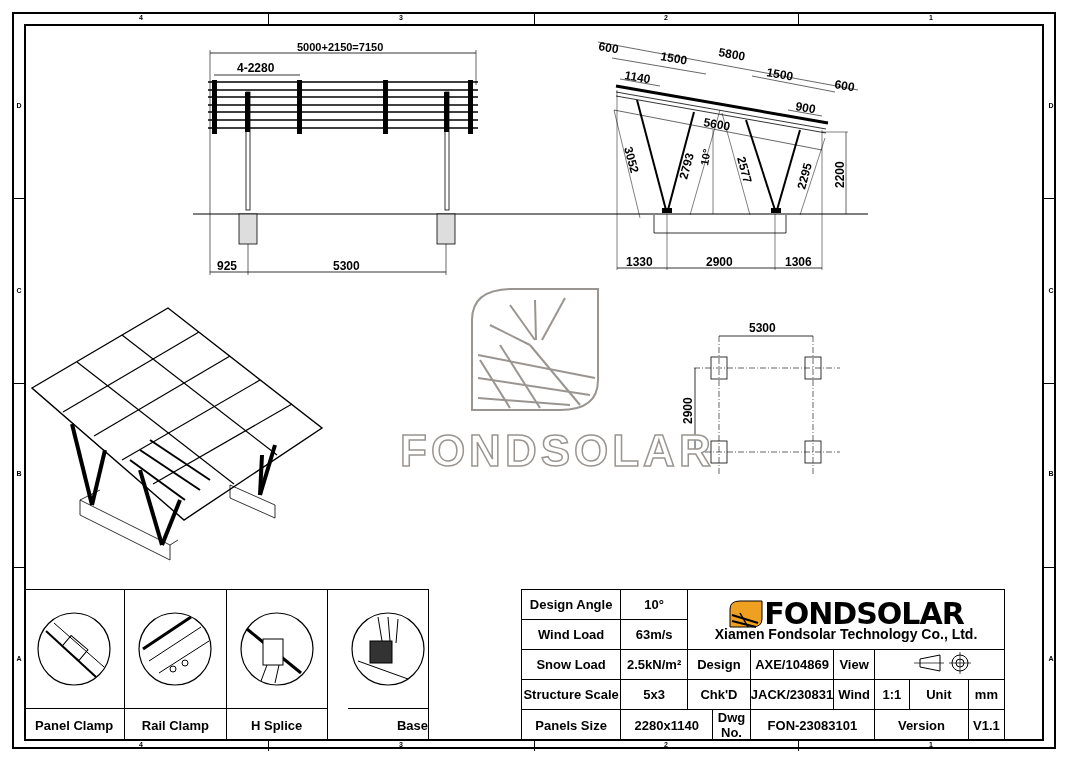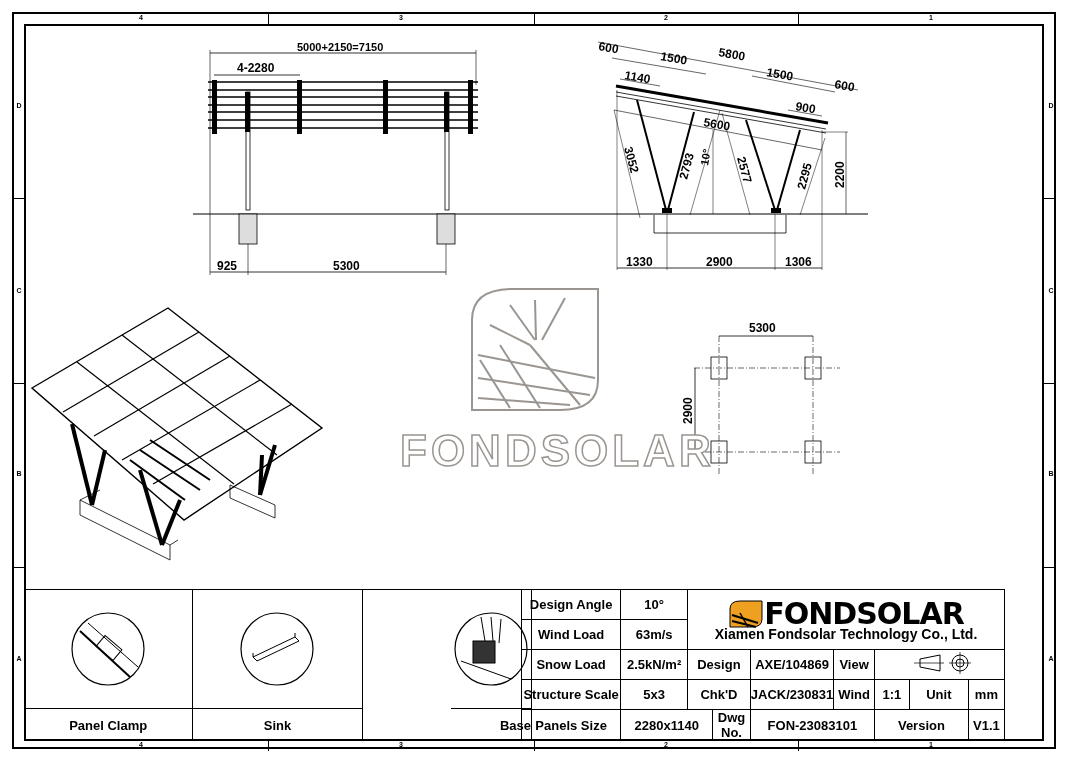--- a/index.html
+++ b/index.html
@@ -6,21 +6,21 @@
   body{width:1070px;height:762px;position:relative;overflow:hidden;font-family:"Liberation Sans",sans-serif;color:#000;}
   .abs{position:absolute;}
   .outer{left:12px;top:12px;width:1044px;height:737px;border:2px solid #000;box-sizing:border-box;}
   .inner{left:24px;top:24px;width:1020px;height:717px;border:2px solid #000;box-sizing:border-box;}
   .zone-lbl{position:absolute;font-size:7px;font-weight:bold;text-align:center;}
   .tick-v{position:absolute;width:1px;height:12px;background:#000;}
   .tick-h{position:absolute;height:1px;width:12px;background:#000;}
   svg text{font-family:"Liberation Sans",sans-serif;font-weight:bold;}
   table.tb{position:absolute;border-collapse:collapse;font-family:"Liberation Sans",sans-serif;font-weight:bold;font-size:13px;}
   table.tb td{border:1px solid #000;text-align:center;padding:0;height:29px;}
-  .parts{position:absolute;left:24px;top:589px;height:151px;width:508px;display:flex;}
+  .parts{position:absolute;left:24px;top:589px;height:151px;width:405px;display:flex;}
   .part{flex:1;border-right:1px solid #000;display:flex;flex-direction:column;}
   .part:last-child{border-right:1px solid #000;align-items:flex-end;}
   .part .pic{height:118px;border-bottom:1px solid #000;display:flex;align-items:center;justify-content:center;}
   .part .lbl{flex:1;display:flex;align-items:center;justify-content:center;font-size:13px;font-weight:bold;}
 </style>
 </head>
 <body>
 
 <div class="abs outer"></div>
 <div class="abs inner"></div>
@@ -240,26 +240,40 @@
           <line x1="20" y1="14" x2="70" y2="58" stroke="#000" stroke-width="1"></line>
           <rect x="30" y="32" width="22" height="14" transform="rotate(40 41 39)" fill="none" stroke="#000"></rect>
         </svg>
     </div>
     <div class="lbl">Panel Clamp</div>
   </div>
   <div class="part">
     <div class="pic">
       <svg width="80" height="80">
           <circle cx="40" cy="40" r="36" stroke="#000" fill="#fff" stroke-width="1.2"></circle>
-          <polygon points="16,48 58,28 62,32 20,52" fill="none" stroke="#000"></polygon>
-          <line x1="16" y1="48" x2="16" y2="44" stroke="#000"></line>
-          <line x1="58" y1="28" x2="58" y2="24" stroke="#000"></line>
+          <line x1="8" y1="40" x2="56" y2="8" stroke="#000" stroke-width="3"></line>
+          <line x1="14" y1="52" x2="66" y2="18" stroke="#000" stroke-width="1"></line>
+          <line x1="24" y1="64" x2="74" y2="32" stroke="#000" stroke-width="1"></line>
+          <circle cx="38" cy="60" r="3" fill="none" stroke="#000"></circle>
+          <circle cx="50" cy="54" r="3" fill="none" stroke="#000"></circle>
         </svg>
     </div>
-    <div class="lbl">Sink</div>
+    <div class="lbl">Rail Clamp</div>
+  </div>
+  <div class="part">
+    <div class="pic">
+      <svg width="80" height="80">
+          <circle cx="40" cy="40" r="36" stroke="#000" fill="#fff" stroke-width="1.2"></circle>
+          <line x1="10" y1="20" x2="64" y2="64" stroke="#000" stroke-width="3"></line>
+          <rect x="26" y="30" width="20" height="26" fill="#fff" stroke="#000"></rect>
+          <line x1="30" y1="56" x2="24" y2="72" stroke="#000"></line>
+          <line x1="42" y1="56" x2="38" y2="74" stroke="#000"></line>
+        </svg>
+    </div>
+    <div class="lbl">H Splice</div>
   </div>
   <div class="part">
     <div class="pic">
       <svg width="80" height="80">
           <circle cx="40" cy="40" r="36" stroke="#000" fill="#fff" stroke-width="1.2"></circle>
           <rect x="22" y="32" width="22" height="22" fill="#333" stroke="#000"></rect>
           <line x1="10" y1="52" x2="60" y2="70" stroke="#000"></line>
           <line x1="30" y1="8" x2="34" y2="32" stroke="#000"></line>
           <line x1="40" y1="8" x2="42" y2="32" stroke="#000"></line>
           <line x1="50" y1="10" x2="48" y2="34" stroke="#000"></line>

